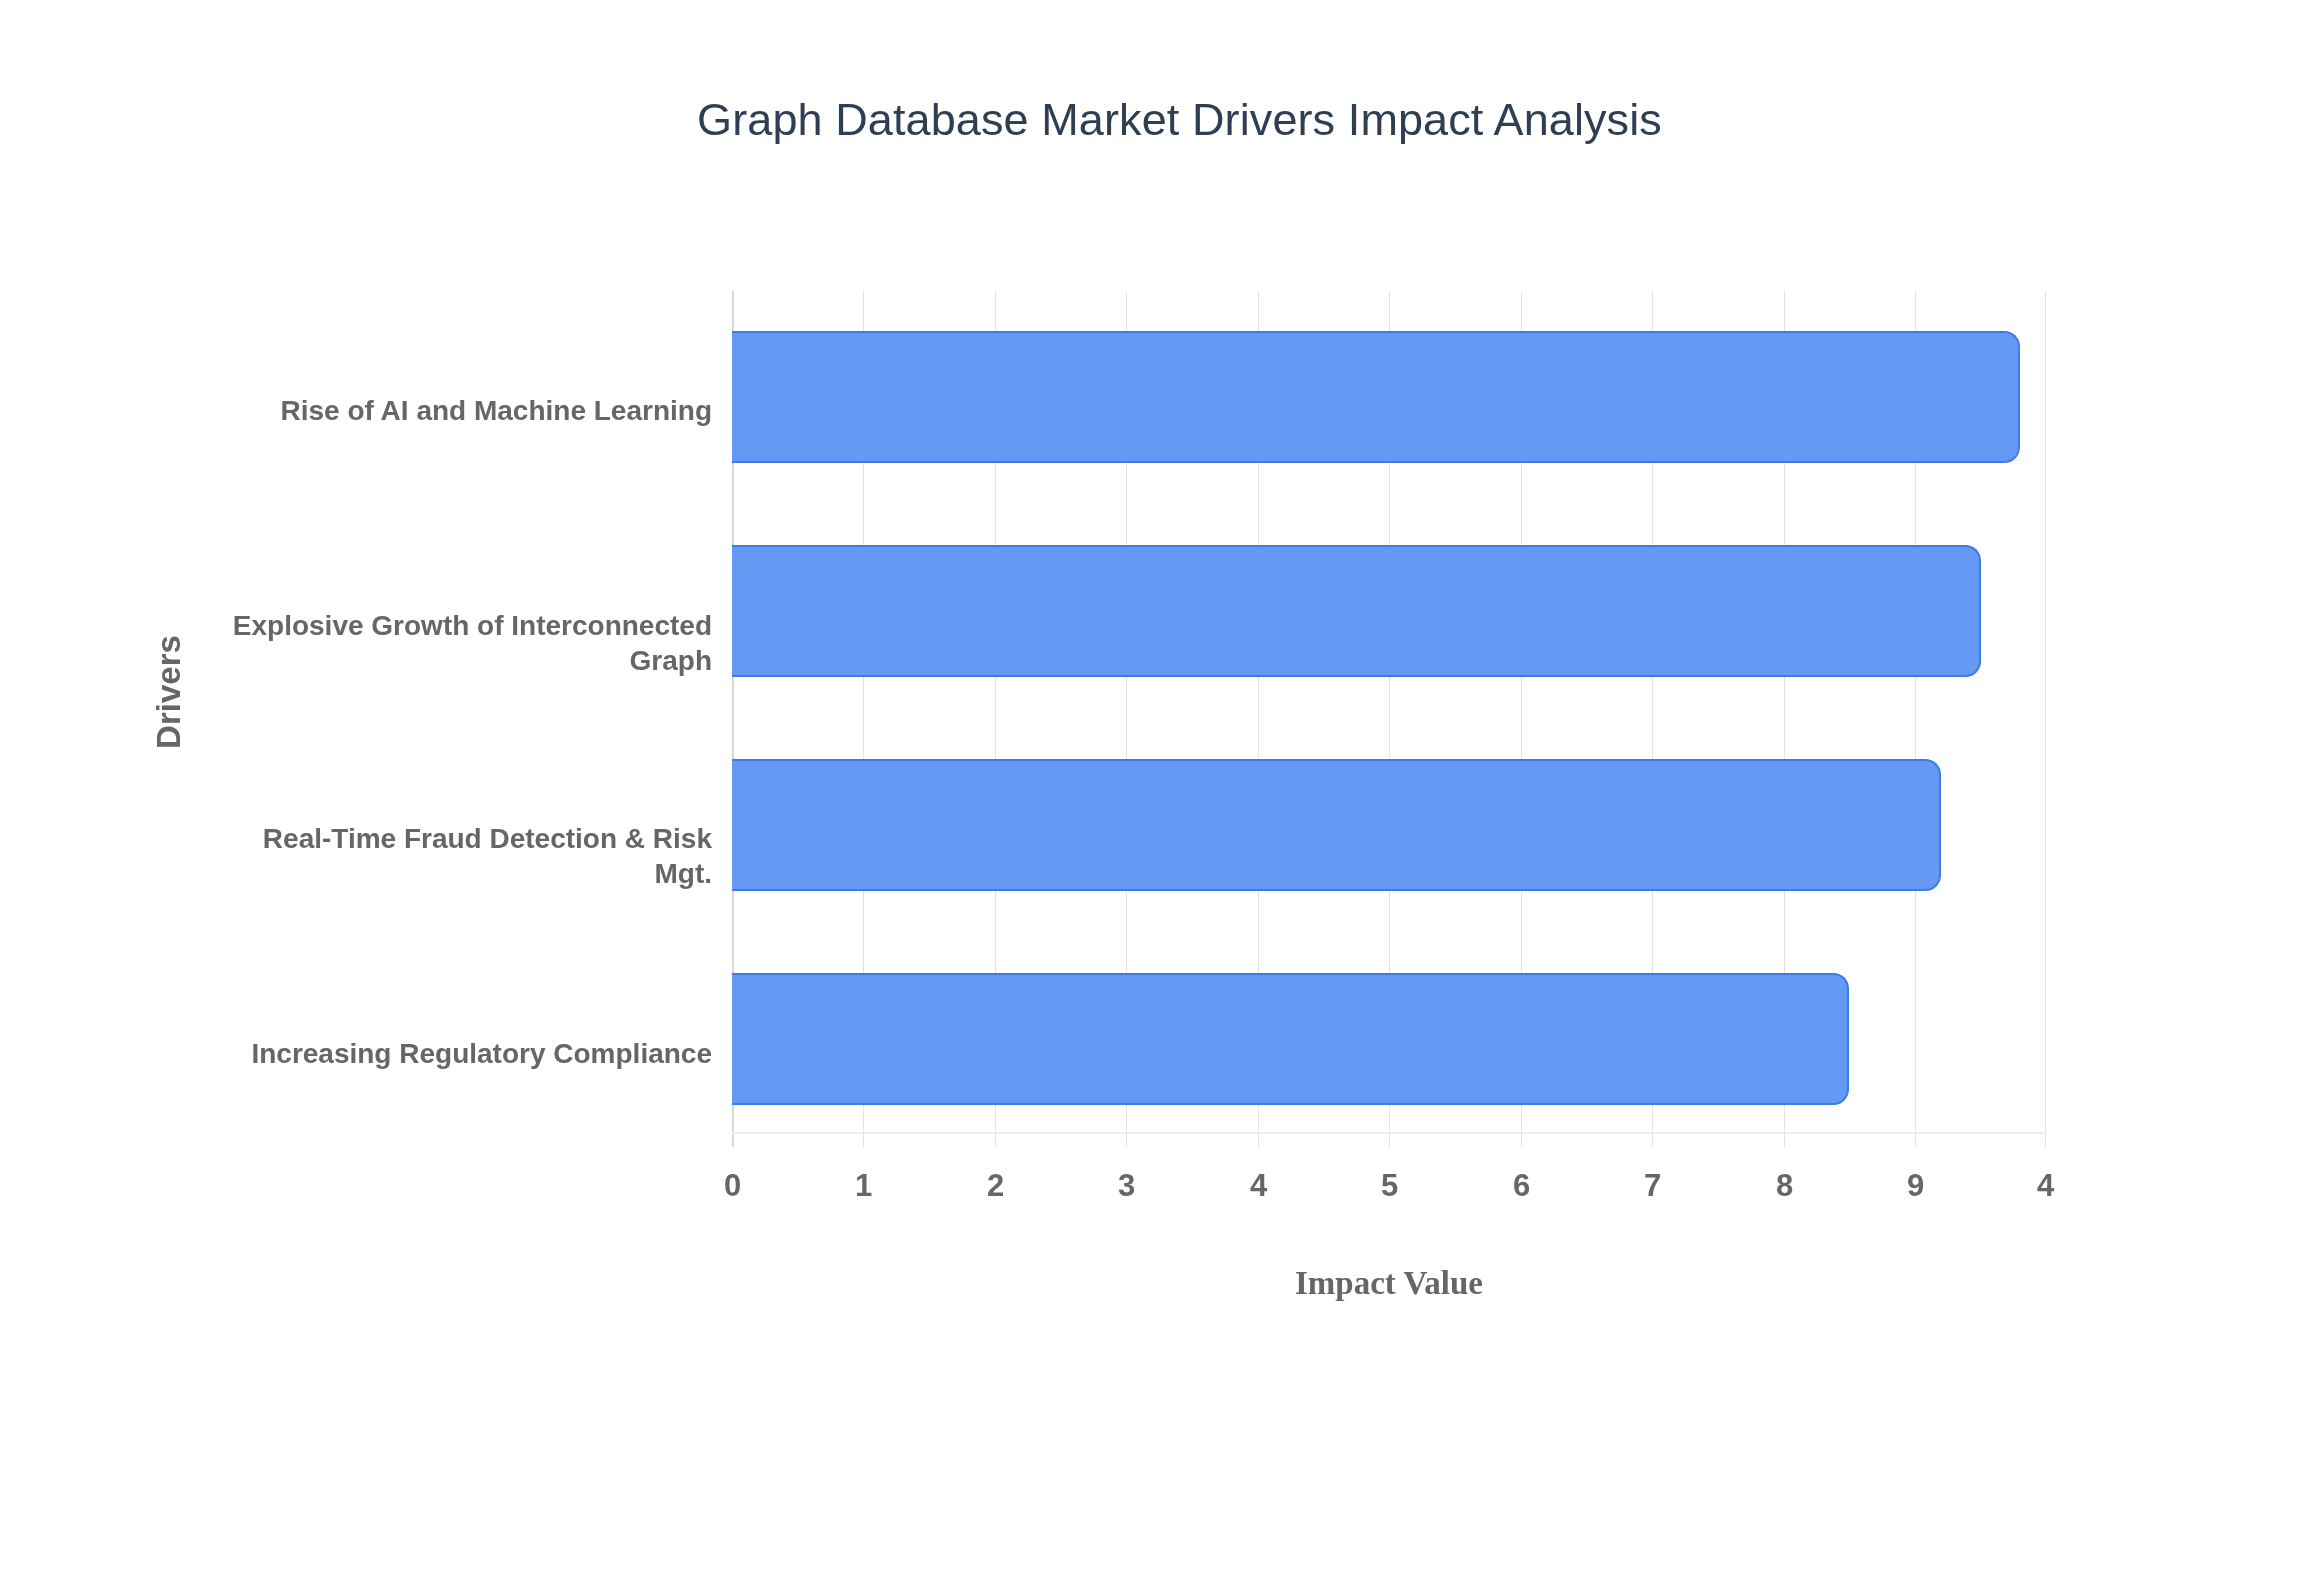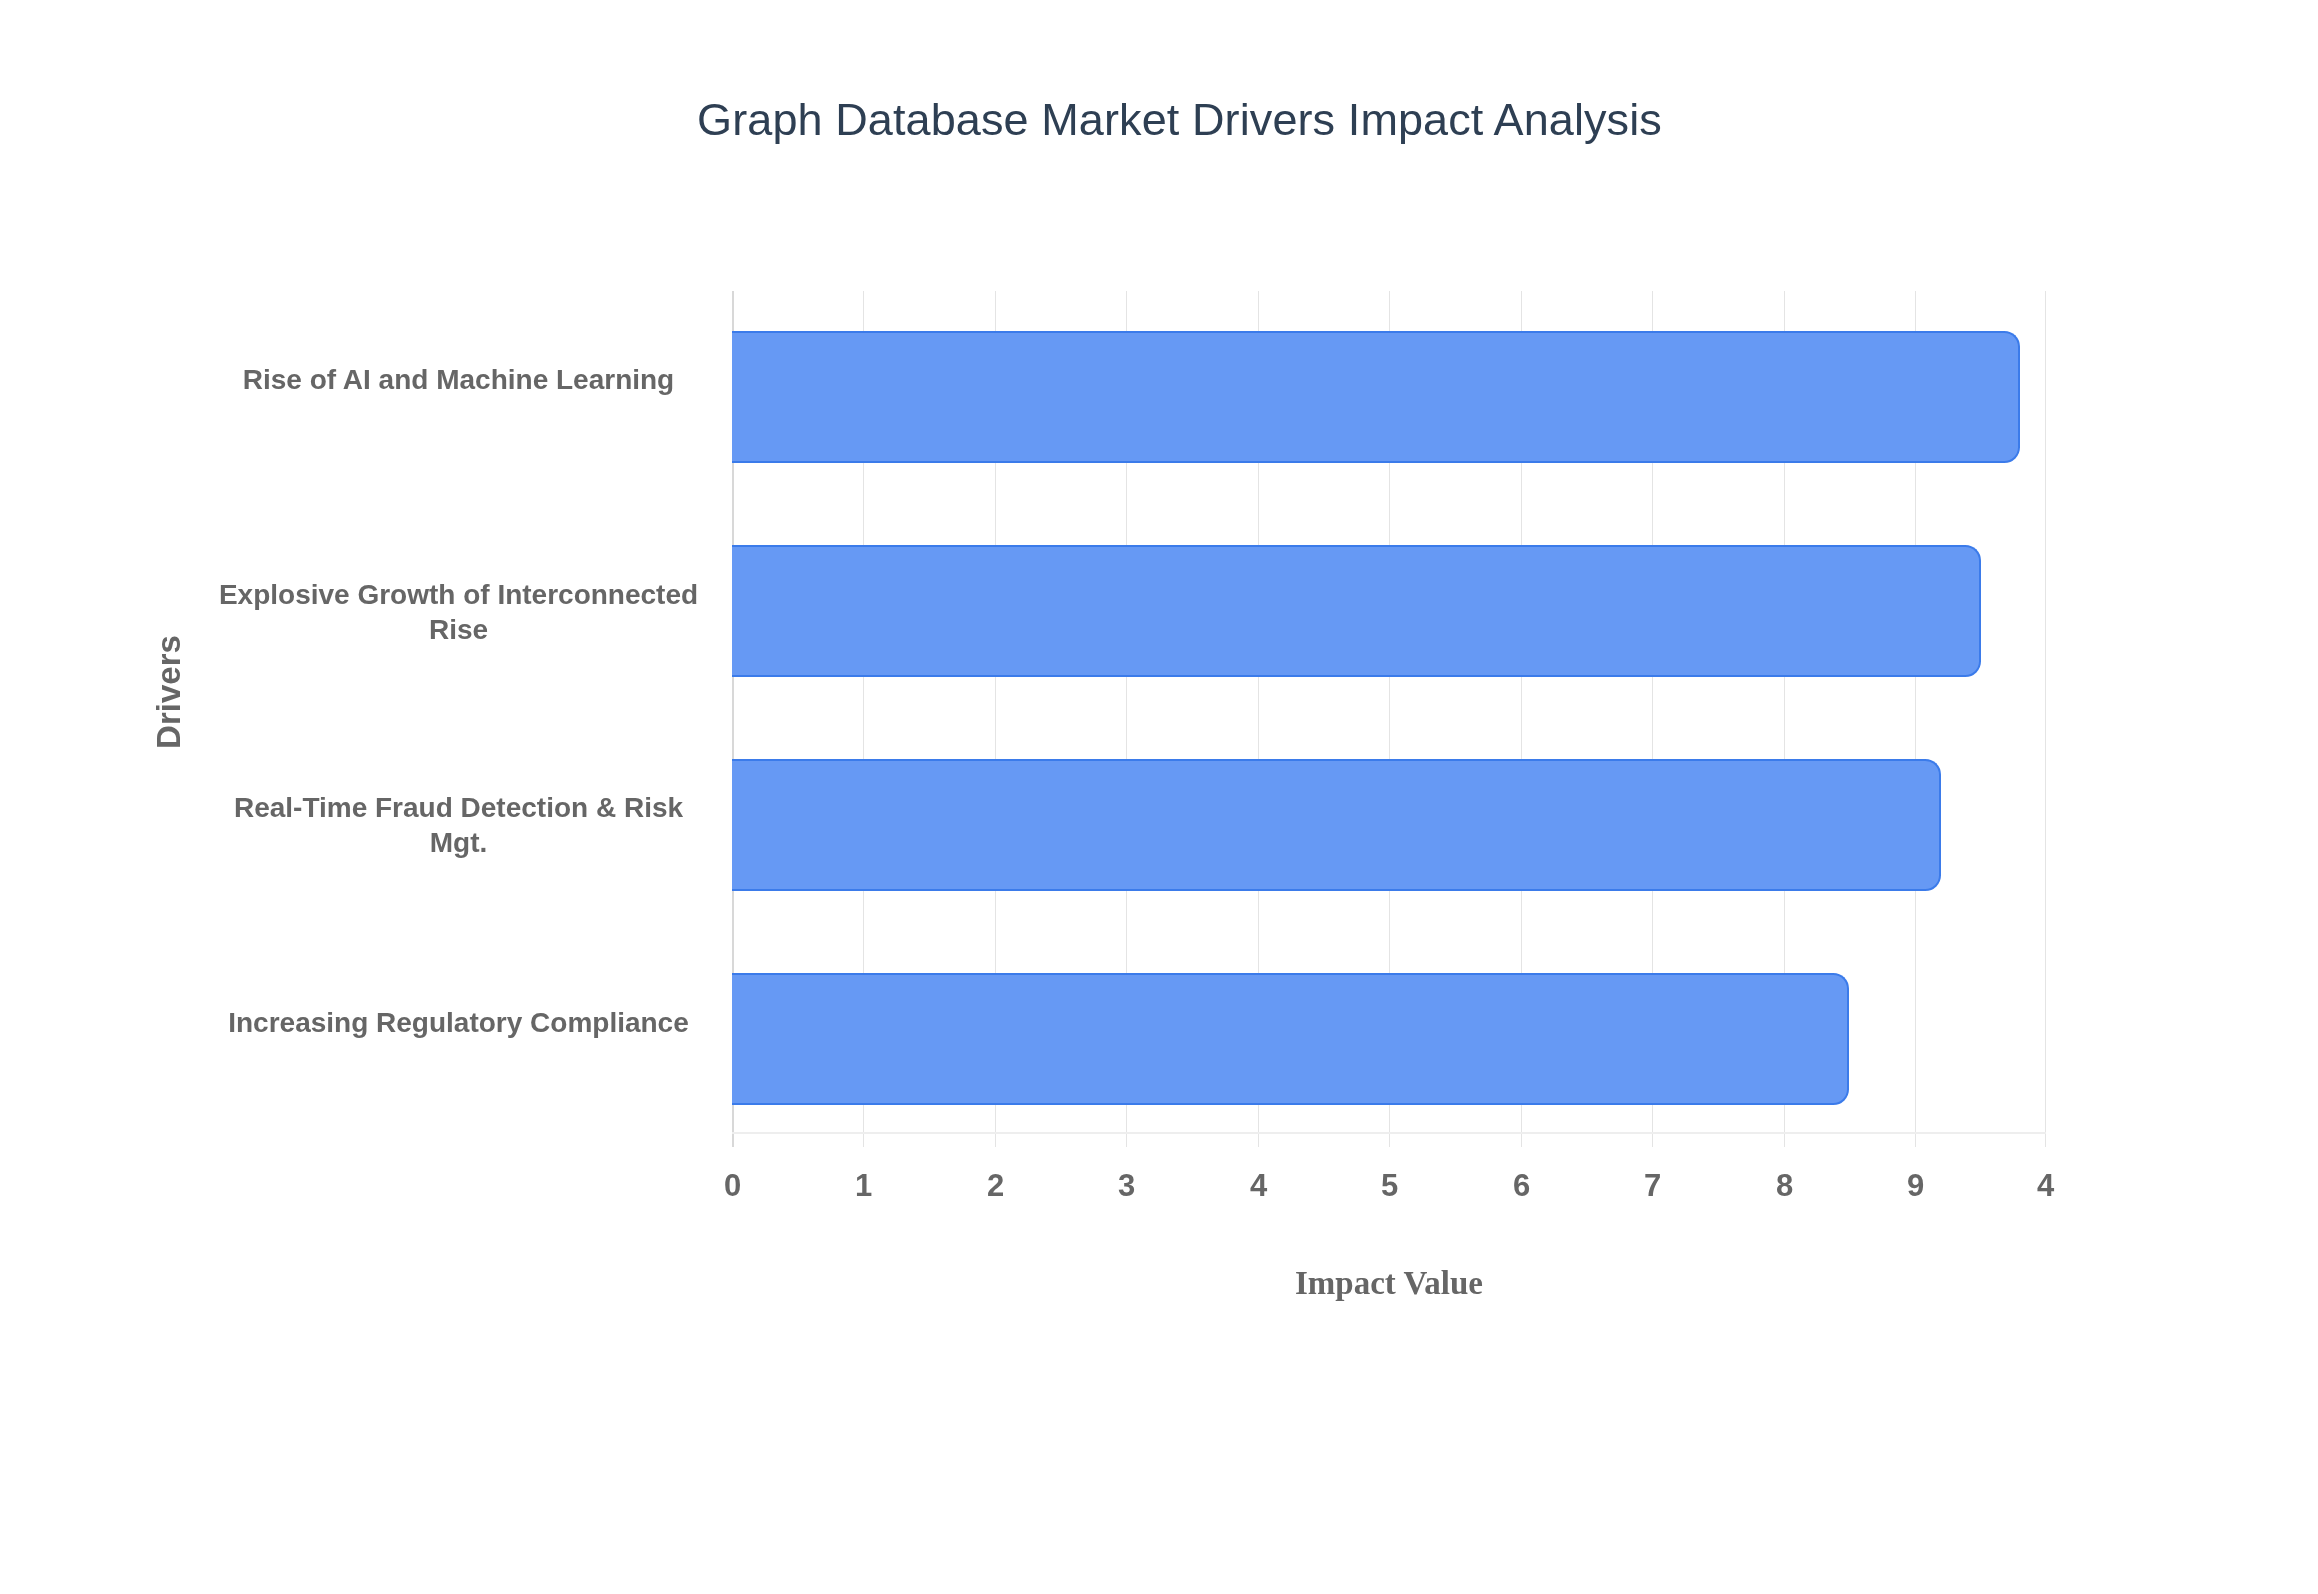--- a/index.html
+++ b/index.html
@@ -79,25 +79,26 @@
     background: #6699f4;
     border: 2.4px solid #3b7bea;
     border-top-right-radius: 15.7px;
     border-bottom-right-radius: 15.7px;
     border-left: none;
   }
   .cat-label {
     position: absolute;
     left: 205px;
     width: 507px;
-    text-align: center;
+    text-align: right;
     font-size: 28px;
     font-weight: bold;
     color: #666666;
     line-height: 35px;
+    margin-top: 31px;
   }
 
   
   #xtick-row {
     position: absolute;
     left: 732px;
     top: 1168px;
     width: 1314px;
     height: 54px;
   }
@@ -140,21 +141,21 @@
 </head>
 <body>
 
 <div id="chart-root">
 
   <div id="chart-title" style="color: rgb(46, 63, 83);">Graph Database Market Drivers Impact Analysis</div>
 
   <div id="yaxis-title">Drivers</div>
 
   <div class="cat-label" style="top:362px;">Rise of AI and Machine Learning</div>
-  <div class="cat-label" style="top:577px;">Explosive Growth of Interconnected Rise</div>
+  <div class="cat-label" style="top:577px;">Explosive Growth of Interconnected Graph</div>
   <div class="cat-label" style="top:1005px;">Increasing Regulatory Compliance</div>
   <div class="cat-label" style="top:790px;">Real-Time Fraud Detection &amp; Risk Mgt.</div>
 
   <div id="plot-area">
 
     <div class="gridline-v axis-zero" style="left:0px;"></div>
     <div class="gridline-v" style="left:131px;"></div>
     <div class="gridline-v" style="left:263px;"></div>
     <div class="gridline-v" style="left:394px;"></div>
     <div class="gridline-v" style="left:526px;"></div>

